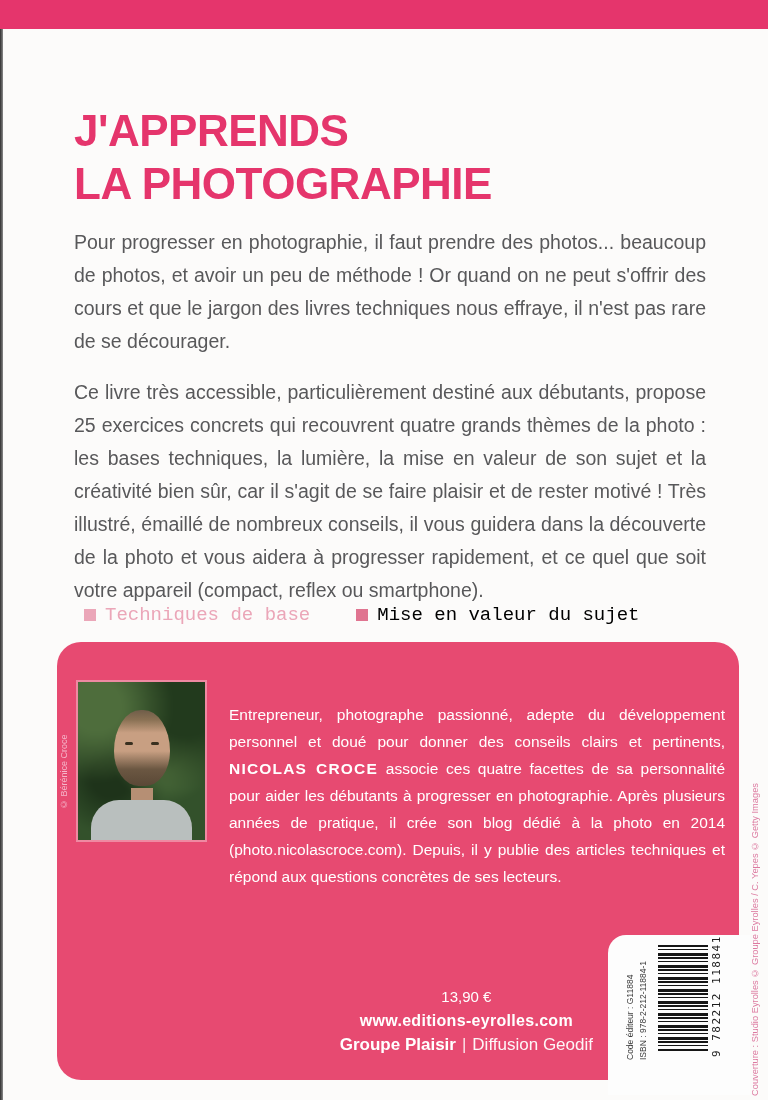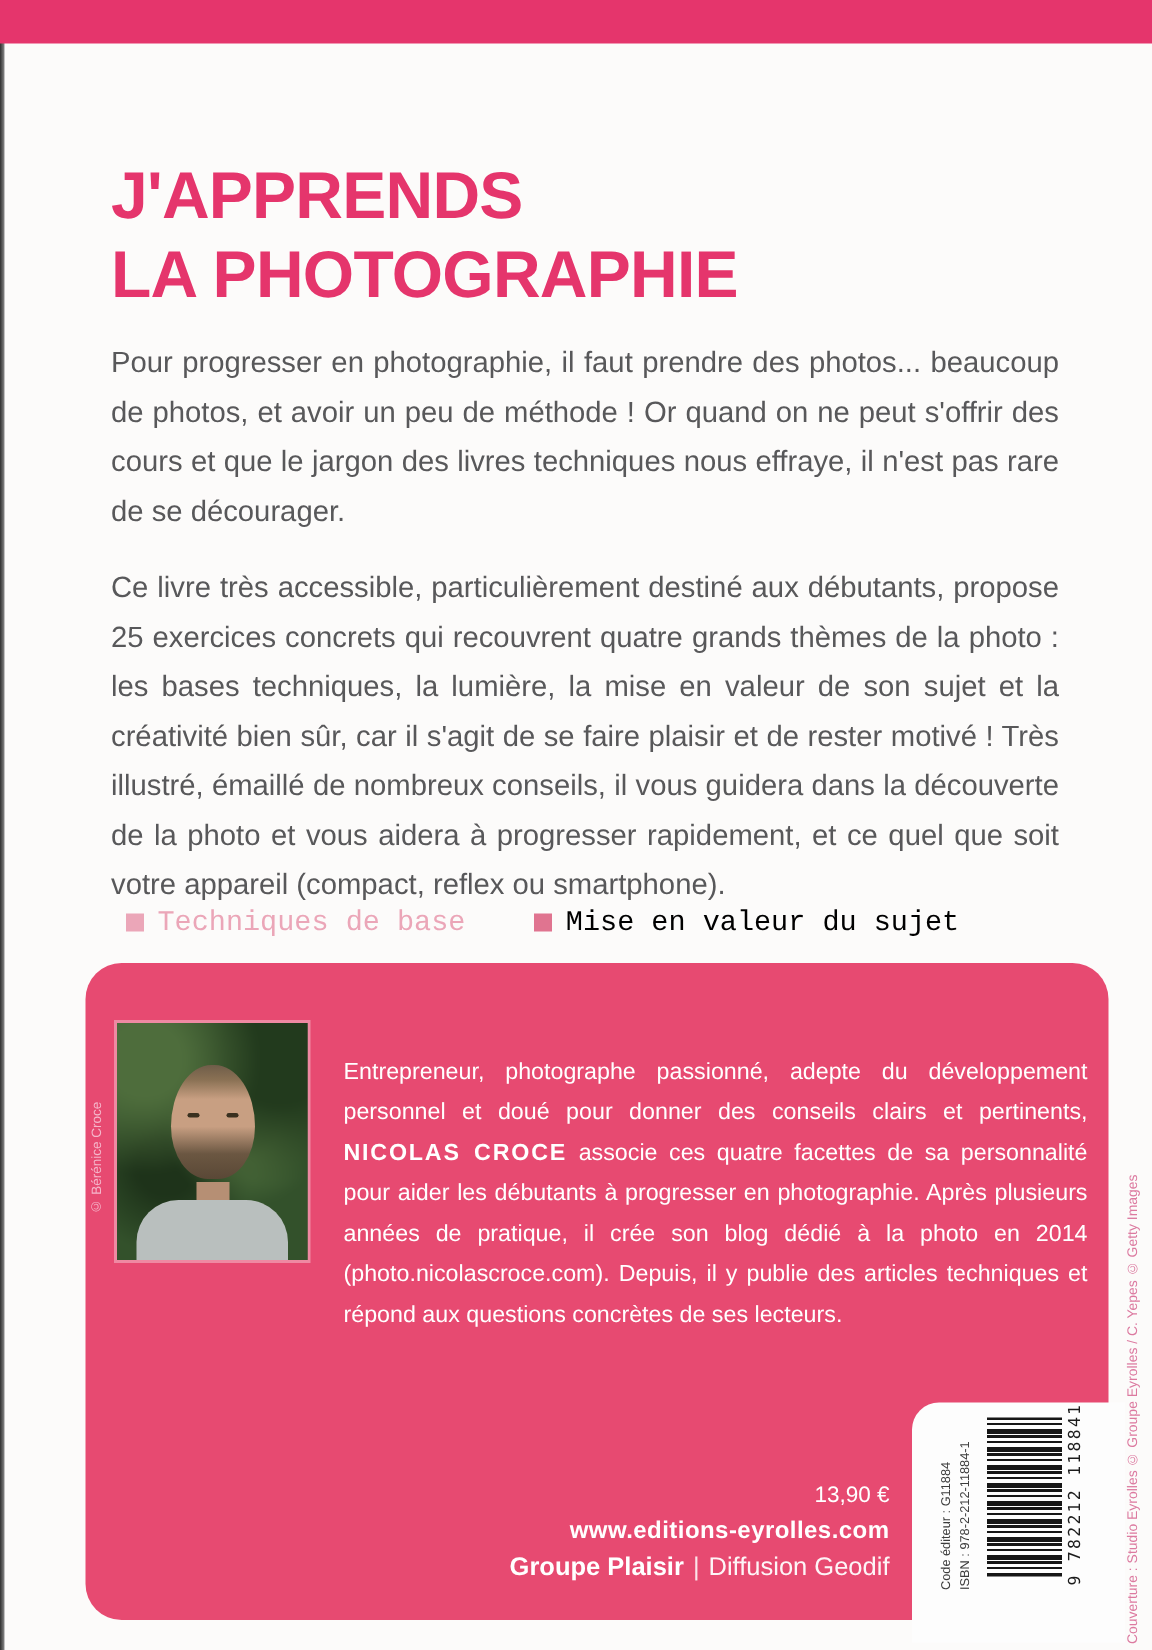--- a/index.html
+++ b/index.html
@@ -46,21 +46,21 @@
                    #c89f82 54%,#6b5742 78%,#5a4836 100%);}
   .eye{position:absolute;top:42%;width:8px;height:3px;background:#39301f;border-radius:2px;}
   .eye.l{left:11px;} .eye.r{right:11px;}
   .shirt{position:absolute;left:13px;bottom:0;width:101px;height:40px;
         background:#b9bfbe;border-radius:28px 28px 0 0;}
 
   .bio{position:absolute;left:161px;top:48px;width:496px;margin:11px;color:#fff;
         font-size:15.5px;line-height:27px;text-align:justify;}
   .bio .name{font-weight:bold;letter-spacing:1.2px;}
 
-  .pub-block{position:absolute;right:146px;top:346px;text-align:right;color:#fff;}
+  .pub-block{position:absolute;right:146px;top:346px;text-align:center;color:#fff;}
   .price{font-size:15px;margin-bottom:7px;}
   .website{font-size:16px;font-weight:bold;letter-spacing:.3px;margin-bottom:5px;}
   .pubs{font-size:17px;}
   .pubs .sep{font-weight:300;margin:0 6px;opacity:.85;}
   .pubs .dist{font-weight:400;opacity:.95;}
 
   .barcode-strip{position:absolute;left:608px;top:935px;width:142px;height:160px;
         background:#fdfdfd;border-top-left-radius:18px;}
   .codes{position:absolute;left:16px;top:25px;height:100px;font-size:8.5px;
         line-height:13px;color:#3c3c3c;white-space:nowrap;}

